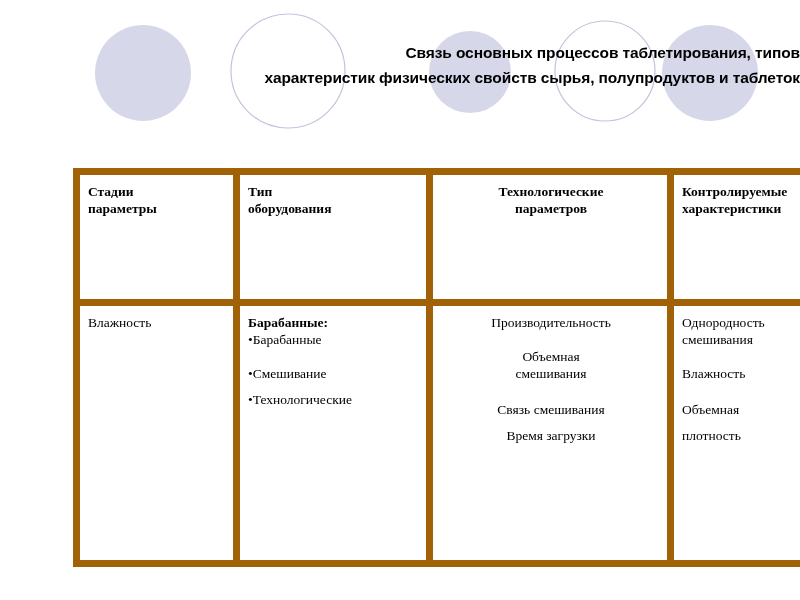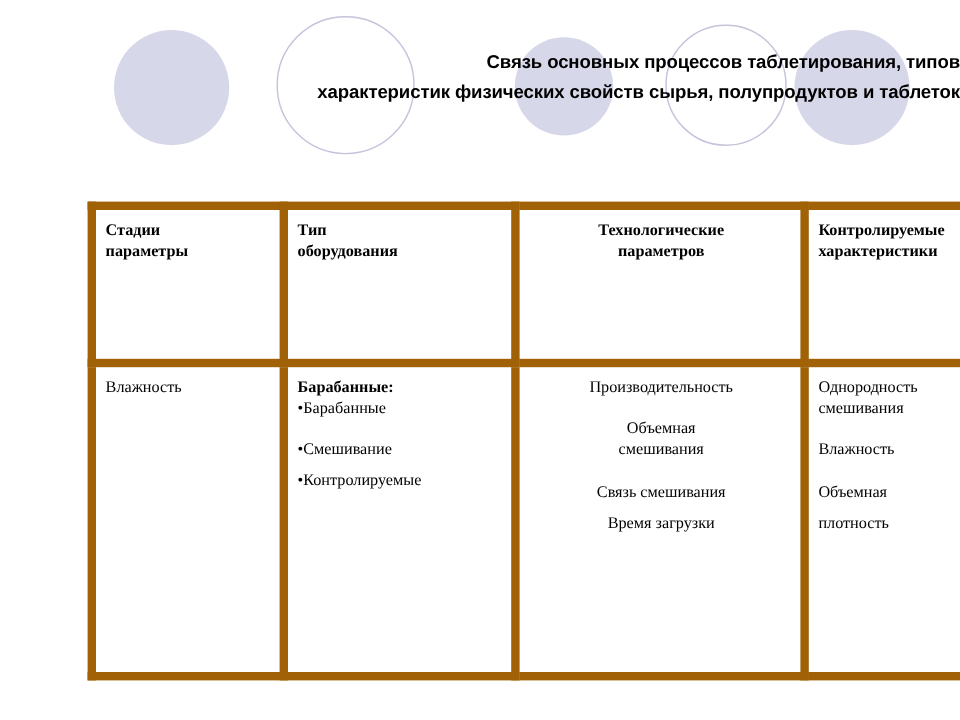--- a/index.html
+++ b/index.html
@@ -146,21 +146,21 @@
         <td class="col1 body-cell">
           <span class="cell-line">Влажность</span>
         </td>
 
         <td class="col2 body-cell">
           <span class="bold-lead">Барабанные:</span>
           <span class="bullet-item">•Барабанные</span>
           <span class="spacer gap-md"></span>
           <span class="bullet-item">•Смешивание</span>
           <span class="spacer gap-sm"></span>
-          <span class="bullet-item">•Контролируемые</span>
+          <span class="bullet-item">•Технологические</span>
         </td>
 
         <td class="col3 body-cell">
           <span class="cell-line">Производительность</span>
           <span class="spacer gap-md"></span>
           <span class="cell-line">Объемная</span>
           <span class="cell-line">смешивания</span>
           <span class="spacer gap-lg"></span>
           <span class="cell-line">Связь смешивания</span>
           <span class="spacer gap-sm"></span>

